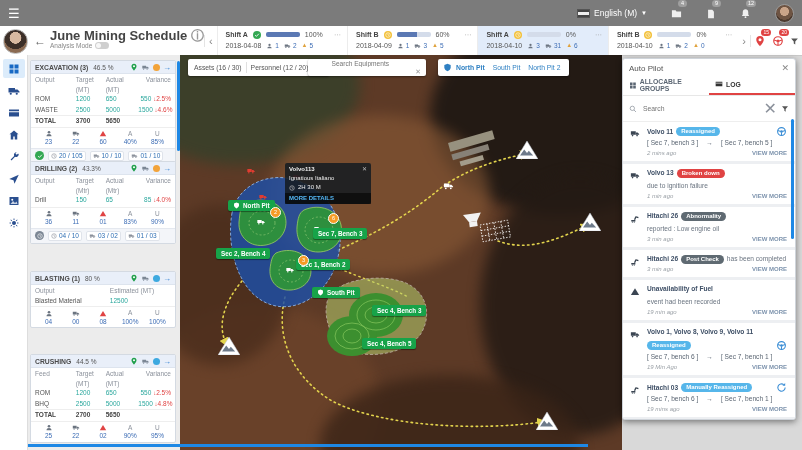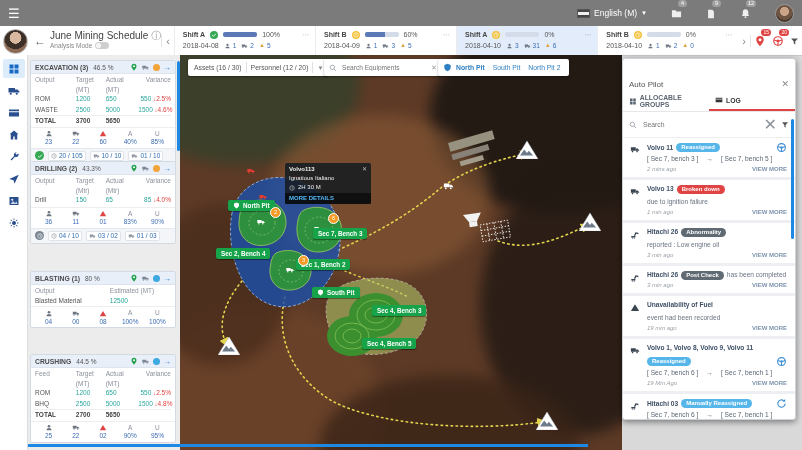--- a/index.html
+++ b/index.html
@@ -14,21 +14,21 @@
   .lang{font-size:8.5px;display:flex;align-items:center;gap:4px;}
   .flag{width:11px;height:7px;background:linear-gradient(#444 33%,#eee 33% 66%,#444 66%);border:1px solid #555;}
   .hic{position:relative;color:#efefef;}
   .hic .bdg{position:absolute;top:-4px;right:-5px;background:#9f9f9f;color:#fff;border-radius:6px;font-size:5.5px;padding:0 2px;min-width:5px;text-align:center;line-height:7px;}
   .avatar{width:17px;height:17px;border-radius:50%;background:radial-gradient(circle at 50% 38%,#c9a489 32%,#6e5443 34% 60%,#4c3a2e 62%);border:1px solid #999;}
   
   #sbar{left:0;top:26px;width:802px;height:29px;background:#fff;border-bottom:1px solid #c9c9c9;display:flex;align-items:stretch;}
   .face{width:23px;height:23px;border-radius:50%;margin:3px 2px 0 3px;background:radial-gradient(circle at 50% 34%,#d8b9a0 30%,#3c2f28 32% 58%,#8a6a52 60%);border:1px solid #bbb;flex:none;}
   .backarr{font-size:12px;color:#666;align-self:center;margin:0 4px;}
   .sched{display:flex;flex-direction:column;justify-content:center;line-height:10px;min-width:86px;}
-  .sched .t{font-size:10px;color:#444;font-weight:normal;}
+  .sched .t{font-size:13px;color:#444;font-weight:bold;}
   .sched .m{font-size:6.5px;color:#888;display:flex;align-items:center;gap:3px;}
   .tog{width:14px;height:7px;border-radius:4px;background:#cfcfcf;position:relative;}
   .tog:after{content:"";position:absolute;left:1px;top:1px;width:5px;height:5px;border-radius:50%;background:#f7f7f7;}
   .chev{align-self:center;color:#888;font-size:11px;padding:0 4px;border-left:1px solid #e4e4e4;}
   .chevR{border-left:none;border-right:1px solid #e4e4e4;}
   #shift-cards{display:flex;flex:1;}
   .shift{flex:1;border-left:1px solid #ececec;padding:3px 6px 0 8px;line-height:11px;}
   .shift.sel{background:#e2ecfa;}
   .shift .r1,.shift .r2{display:flex;align-items:center;gap:5px;font-size:7px;color:#555;}
   .shift .nm{font-weight:bold;color:#444;white-space:nowrap;}
@@ -80,21 +80,21 @@
   .mbar .sep{width:1px;height:11px;background:#e0e0e0;margin:0 4px;}
   .mtab{color:#2f80c3;font-weight:bold;padding:0 4px;}
   .gpill{position:absolute;background:#17a349;color:#fff;font-size:6.3px;font-weight:bold;padding:2px 5px;border-radius:2px;white-space:nowrap;box-shadow:0 1px 1px rgba(0,0,0,.4);display:flex;align-items:center;gap:3px;line-height:7px;}
   .obdg{position:absolute;width:9px;height:9px;border-radius:50%;background:#f59b25;border:1px solid #fff;color:#fff;font-size:5.5px;text-align:center;line-height:9px;}
   #tip{position:absolute;left:105px;top:108px;width:86px;background:rgba(22,28,34,.88);color:#eee;border-radius:2px;font-size:6px;line-height:9px;padding:2px 0 0;}
   #tip .rw{display:flex;align-items:center;padding:0 4px;}
   #tip .x{margin-left:auto;color:#bbb;}
   #tip .lk{background:rgba(0,0,0,.55);color:#54b7f5;font-weight:bold;padding:1px 4px;margin-top:1px;}
   
   #ap{left:622px;top:58px;width:174px;height:362px;background:#fff;border:1px solid #cfd4da;border-radius:3px;box-shadow:0 2px 6px rgba(0,0,0,.45);box-sizing:border-box;overflow:hidden;}
-  #ap .hd{display:flex;align-items:center;padding:20px 6px 2px;font-size:8px;color:#555;justify-content:space-between;}
+  #ap .hd{display:flex;align-items:center;padding:4px 6px 2px;font-size:8px;color:#555;justify-content:space-between;}
   #ap .hd .x{margin-left:auto;color:#888;font-size:9px;}
   .tabs{display:flex;border-bottom:1px solid #e7e7e7;font-size:6.8px;color:#5a6572;}
   .tab{flex:1;display:flex;align-items:center;gap:3px;padding:3px 6px;font-weight:bold;}
   .tab.on{color:#333;border-bottom:2px solid #e04343;}
   .srch{display:flex;align-items:center;gap:4px;padding:3px 6px;border-bottom:1px solid #eee;color:#8b919b;}
   .srch input{border:none;outline:none;font-size:6.8px;flex:1;color:#555;font-family:"Liberation Sans",sans-serif;background:transparent;}
   #loglist{overflow:hidden;height:300px;}
   .entry{padding:4px 8px 3px 24px;position:relative;border-bottom:3px solid #edeff2;font-size:6.6px;line-height:10px;}
   .e-ico{position:absolute;left:7px;top:6px;color:#3a4552;}
   .ehead{display:flex;align-items:center;gap:3px;flex-wrap:wrap;}
@@ -755,21 +755,21 @@
       <use href="#i-mtn" x="356" y="357" width="22" height="18"></use>
   </svg>
 
   <div class="mbar" style="left:8px;padding:0 6px;">
     <span>Assets (16 / 30)</span>
       <span class="sep"></span>
     <span>Personnel (12 / 20)</span>
       <span class="sep"></span>
     <span style="color:#888;font-size:6px">▼</span>
   </div>
-  <div class="mbar" style="left:144px;width:108px;padding:0 5px;">
+  <div class="mbar" style="left:128px;width:108px;padding:0 5px;flex-direction:column;">
     <svg class="ic" width="8" height="8" style="color:#8b919b">
         <use href="#i-search"></use>
       </svg>
     <input style="border: none; outline: none; font-size: 6.6px; width: 74px; margin-left: 3px; font-family: &quot;Liberation Sans&quot;, sans-serif;" placeholder="Search Equipments">
     <span style="color:#999;margin-left:auto;">✕</span>
   </div>
   <div class="mbar" style="left:258px;padding:0 5px;">
     <svg class="ic" width="9" height="9" style="color:#2f80c3">
         <use href="#i-shield"></use>
       </svg>

